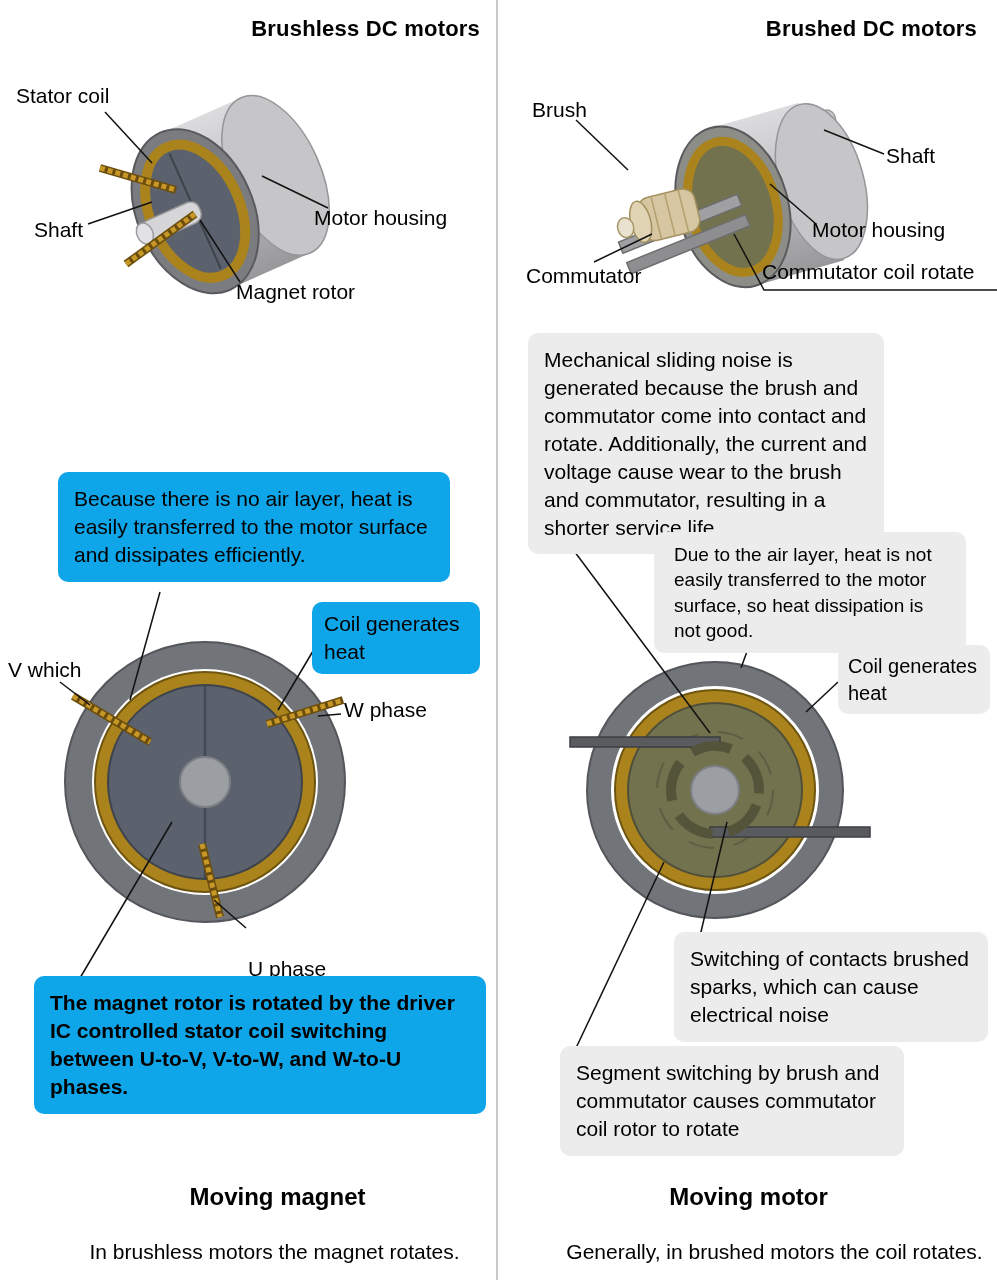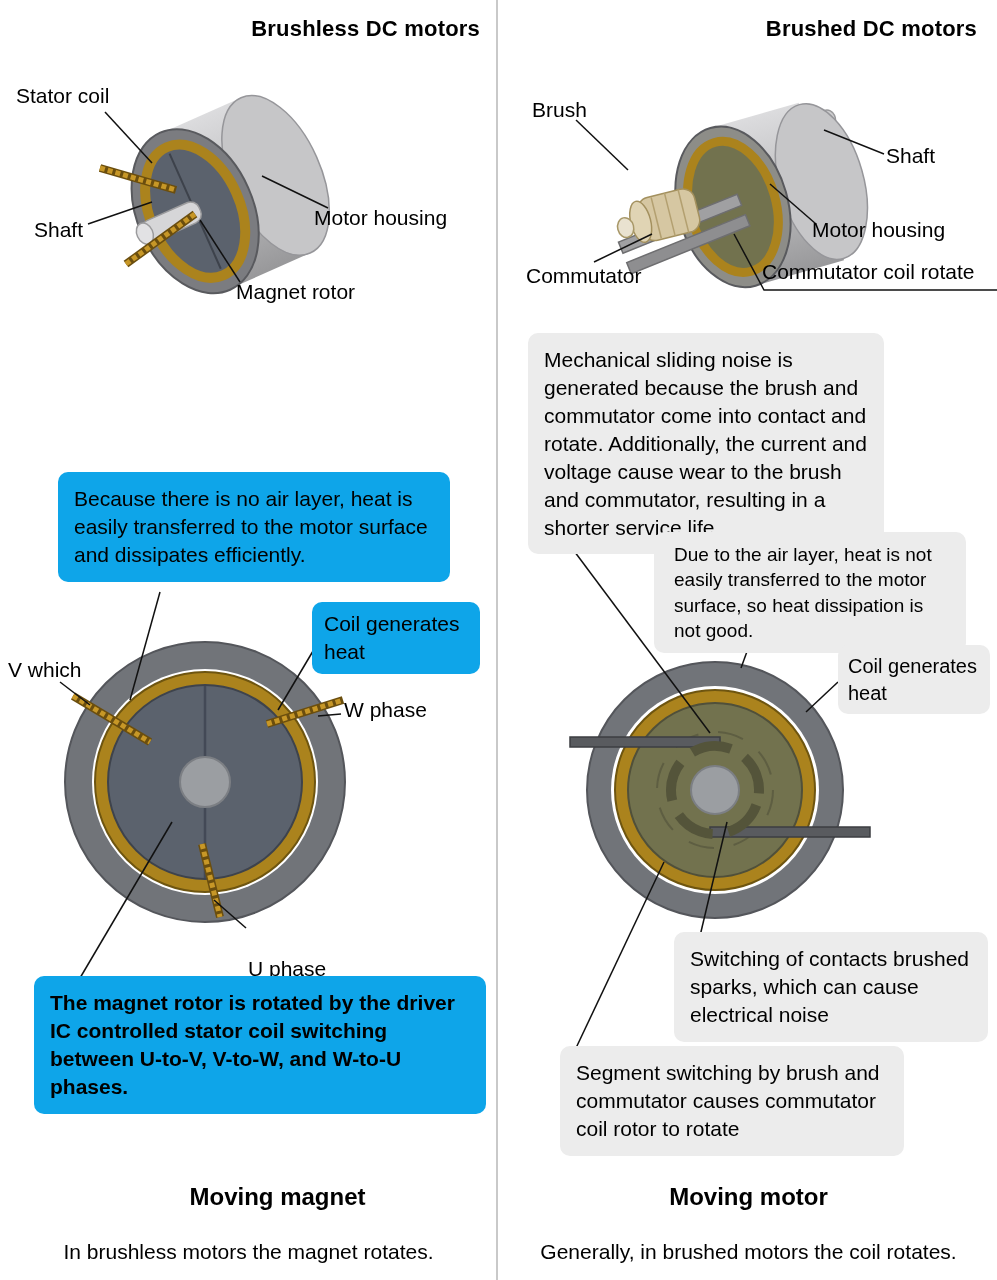--- a/index.html
+++ b/index.html
@@ -13,21 +13,21 @@
     letter-spacing:0.2px;
   }
   .lbl{position:absolute;font-size:21px;white-space:nowrap;}
   .callout{
     position:absolute;border-radius:10px;font-size:21px;line-height:1.33;
     padding:13px 16px;box-sizing:border-box;
   }
   .left-bg{background:#0ea5e9;}
   .right-bg{background:#ececec;}
   .footer-title{position:absolute;font-size:24px;font-weight:bold;text-align:center;}
-  .footer-text{position:absolute;font-size:21px;text-align:center;}
+  .footer-text{position:absolute;font-size:21px;text-align:center;margin-left:26px;}
   .divider{position:absolute;left:496px;top:0;width:2px;height:1280px;background:#c9c9c9;}
   svg{position:absolute;overflow:visible;}
   #overlay{left:0;top:0;}
 </style>
 </head>
 <body>
 
 <div class="divider"></div>
 
 <svg style="left:78px;top:76px;" width="280" height="250" viewBox="0 0 280 250">

